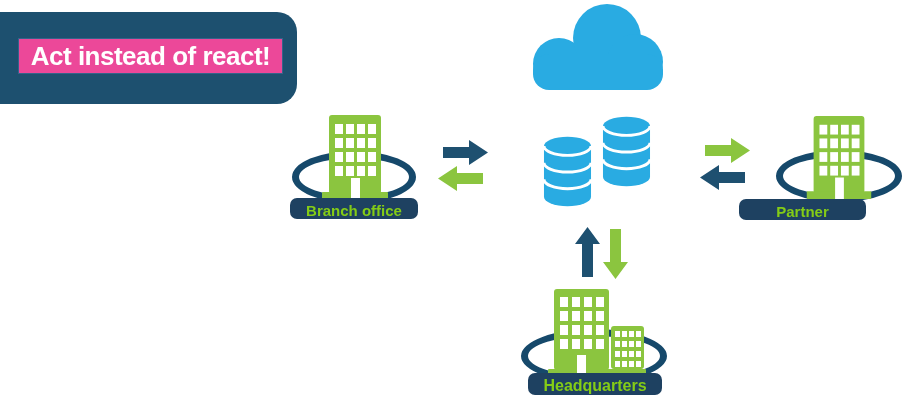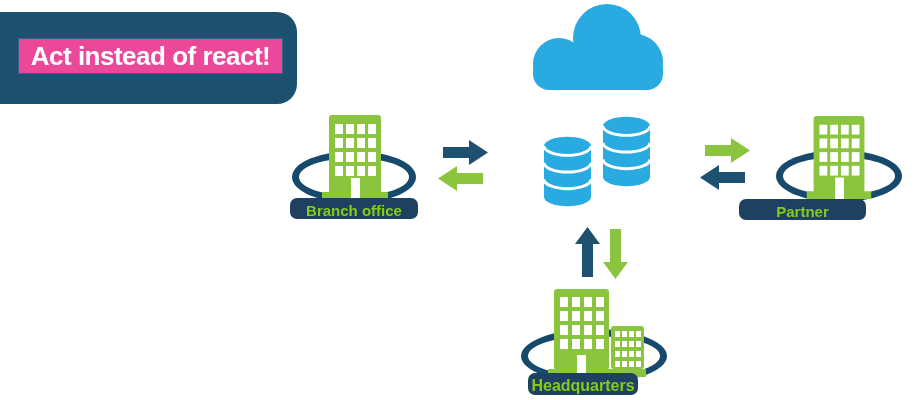--- a/index.html
+++ b/index.html
@@ -191,17 +191,17 @@
       <rect x="67" y="62" width="5" height="6"></rect>
         <rect x="74" y="62" width="5" height="6"></rect>
         <rect x="81" y="62" width="5" height="6"></rect>
         <rect x="88" y="62" width="5" height="6"></rect>
       <rect x="67" y="72" width="5" height="6"></rect>
         <rect x="74" y="72" width="5" height="6"></rect>
         <rect x="81" y="72" width="5" height="6"></rect>
         <rect x="88" y="72" width="5" height="6"></rect>
     </g>
   </svg>
-  <div class="abs label-bar" style="left:528px;top:373px;width:110px;height:22px;font-size:16px;">
+  <div class="abs label-bar" style="left:528px;top:373px;width:134px;height:22px;font-size:16px;">
     <span>Headquarters</span>
   </div>
 
 </div>
 
 </body></html>

